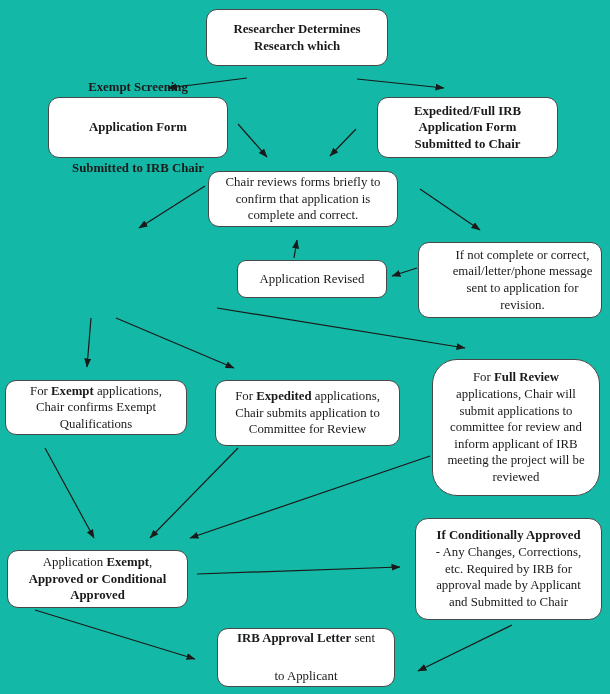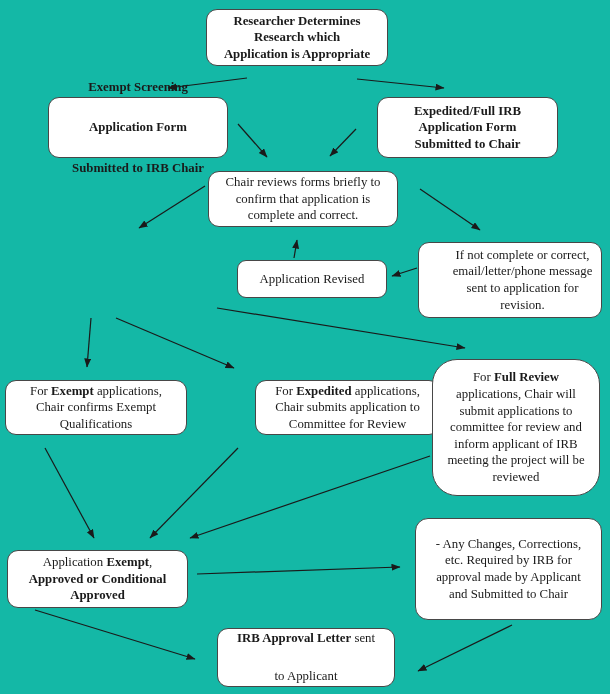--- a/index.html
+++ b/index.html
@@ -64,21 +64,20 @@
       <line x1="430" y1="456" x2="190" y2="538" marker-end="url(#ah)"></line>
       <line x1="197" y1="574" x2="400" y2="567" marker-end="url(#ah)"></line>
       <line x1="35" y1="610" x2="195" y2="659" marker-end="url(#ah)"></line>
       <line x1="512" y1="625" x2="418" y2="671" marker-end="url(#ah)"></line>
     </g>
   </svg>
 
   <div class="node" style="left:206px; top:9px;   width:182px; height:57px;">
       <div class="line"><span class="b">Researcher Determines</span></div>
       <div class="line"><span class="b">Research which</span></div>
-      <div class="line"><span class="b">Application is Appropriate</span></div>
     </div>
   <div class="node" style="left:48px;  top:97px;  width:180px; height:61px;gap:24px;">
       <div class="line"><span class="b">Exempt Screening</span></div>
       <div class="line"><span class="b">Application Form</span></div>
       <div class="line"><span class="b">Submitted to IRB Chair</span></div>
     </div>
   <div class="node" style="left:377px; top:97px;  width:181px; height:61px;">
       <div class="line"><span class="b">Expedited/Full IRB</span></div>
       <div class="line"><span class="b">Application Form</span></div>
       <div class="line"><span class="b">Submitted to Chair</span></div>
@@ -95,40 +94,41 @@
       <div class="line"><span>If not complete or correct,</span></div>
       <div class="line"><span>email/letter/phone message</span></div>
       <div class="line"><span>sent to application for</span></div>
       <div class="line"><span>revision.</span></div>
     </div>
   <div class="node" style="left:5px;   top:380px; width:182px; height:55px;">
       <div class="line"><span>For </span><span class="b">Exempt</span><span> applications,</span></div>
       <div class="line"><span>Chair confirms Exempt</span></div>
       <div class="line"><span>Qualifications</span></div>
     </div>
-  <div class="node" style="left:215px; top:380px; width:185px; height:55px;margin-left:40px;">
+  <div class="node" style="left:215px; top:380px; width:185px; height:66px;">
       <div class="line"><span>For </span><span class="b">Expedited</span><span> applications,</span></div>
       <div class="line"><span>Chair submits application to</span></div>
       <div class="line"><span>Committee for Review</span></div>
     </div>
   <div class="node" style="left:432px; top:359px; width:168px; height:137px; border-radius:25px;">
       <div class="line"><span>For </span><span class="b">Full Review</span></div>
       <div class="line"><span>applications, Chair will</span></div>
       <div class="line"><span>submit applications to</span></div>
       <div class="line"><span>committee for review and</span></div>
       <div class="line"><span>inform applicant of IRB</span></div>
       <div class="line"><span>meeting the project will be</span></div>
       <div class="line"><span>reviewed</span></div>
     </div>
   <div class="node" style="left:7px;   top:550px; width:181px; height:58px;">
       <div class="line"><span>Application </span><span class="b">Exempt</span><span>,</span></div>
       <div class="line"><span class="b">Approved or Conditional</span></div>
       <div class="line"><span class="b">Approved</span></div>
     </div>
   <div class="node" style="left:415px; top:518px; width:187px; height:102px; border-radius:13px;">
+      <div class="line"><span class="b">If Conditionally Approved</span></div>
       <div class="line"><span>- Any Changes, Corrections,</span></div>
       <div class="line"><span>etc. Required by IRB for</span></div>
       <div class="line"><span>approval made by Applicant</span></div>
       <div class="line"><span>and Submitted to Chair</span></div>
     </div>
   <div class="node" style="left:217px; top:628px; width:178px; height:59px;gap:21px;">
       <div class="line"><span class="b">IRB Approval Letter</span><span> sent</span></div>
       <div class="line"><span>to Applicant</span></div>
     </div>
 

